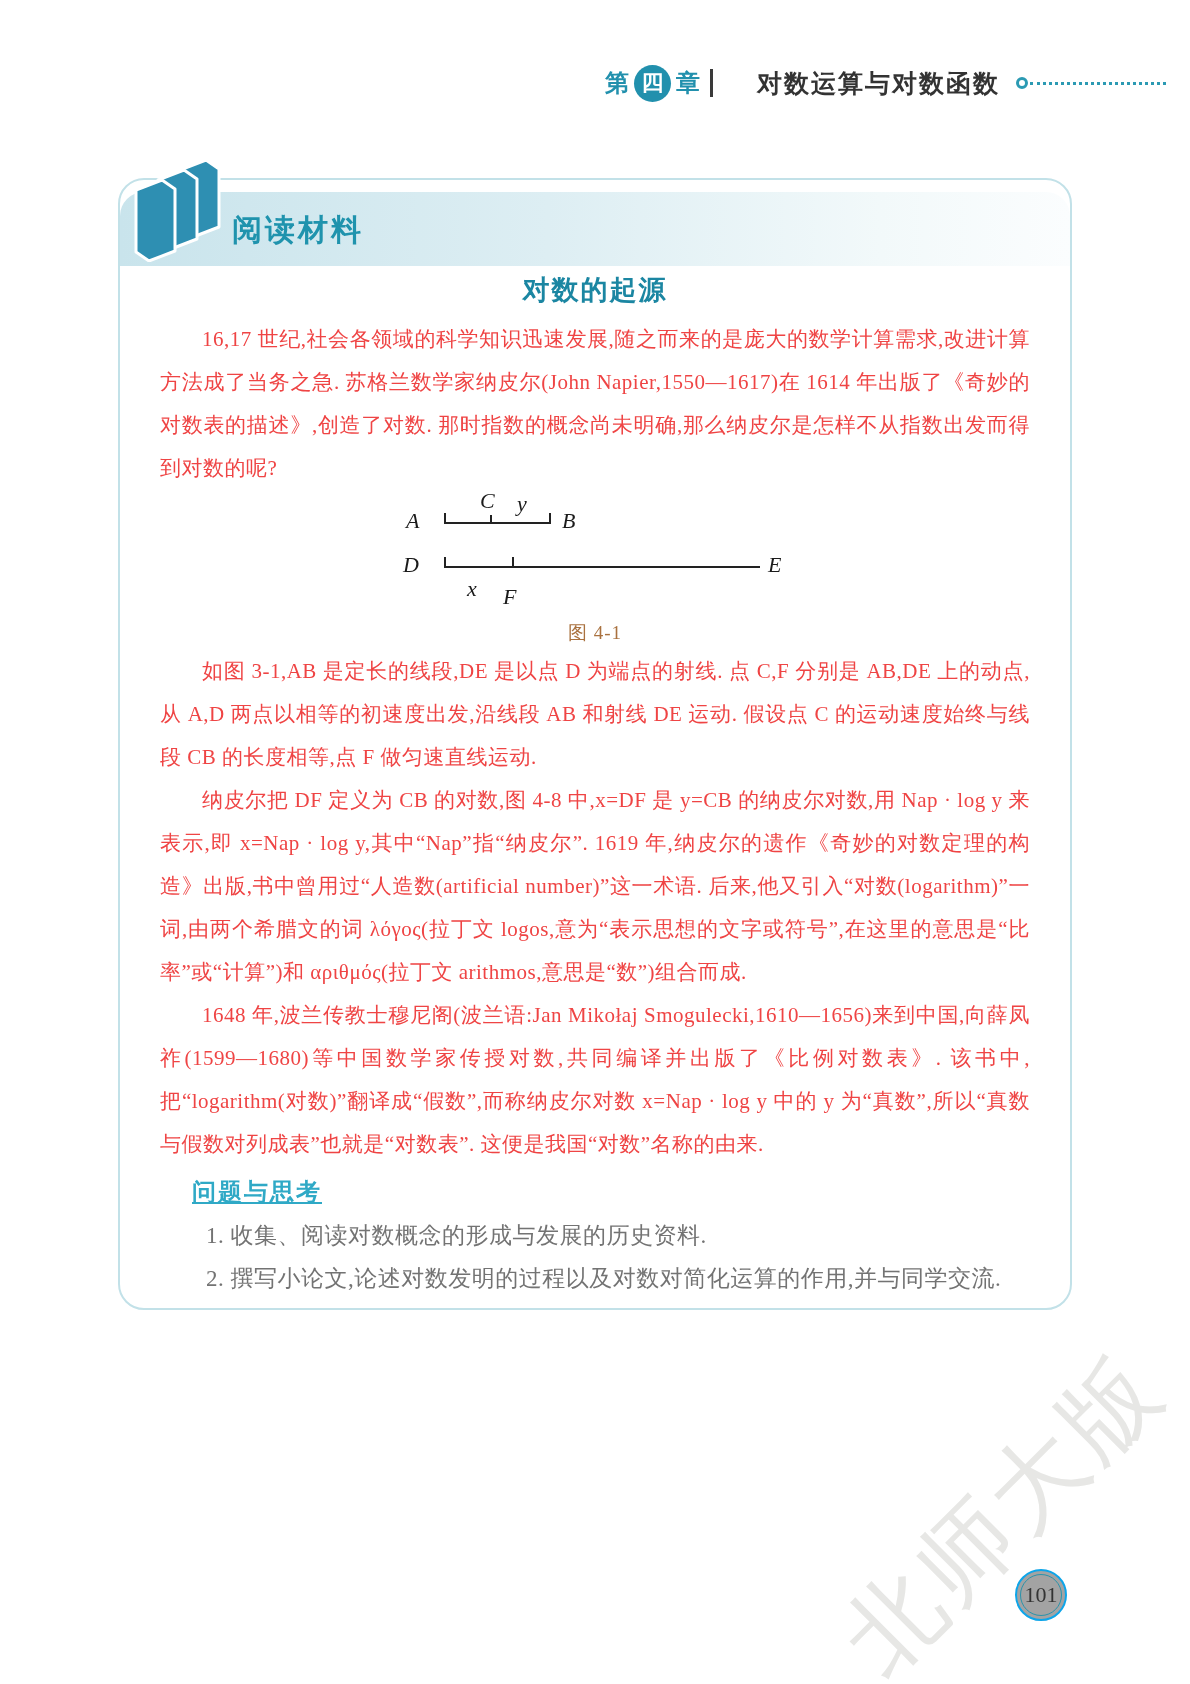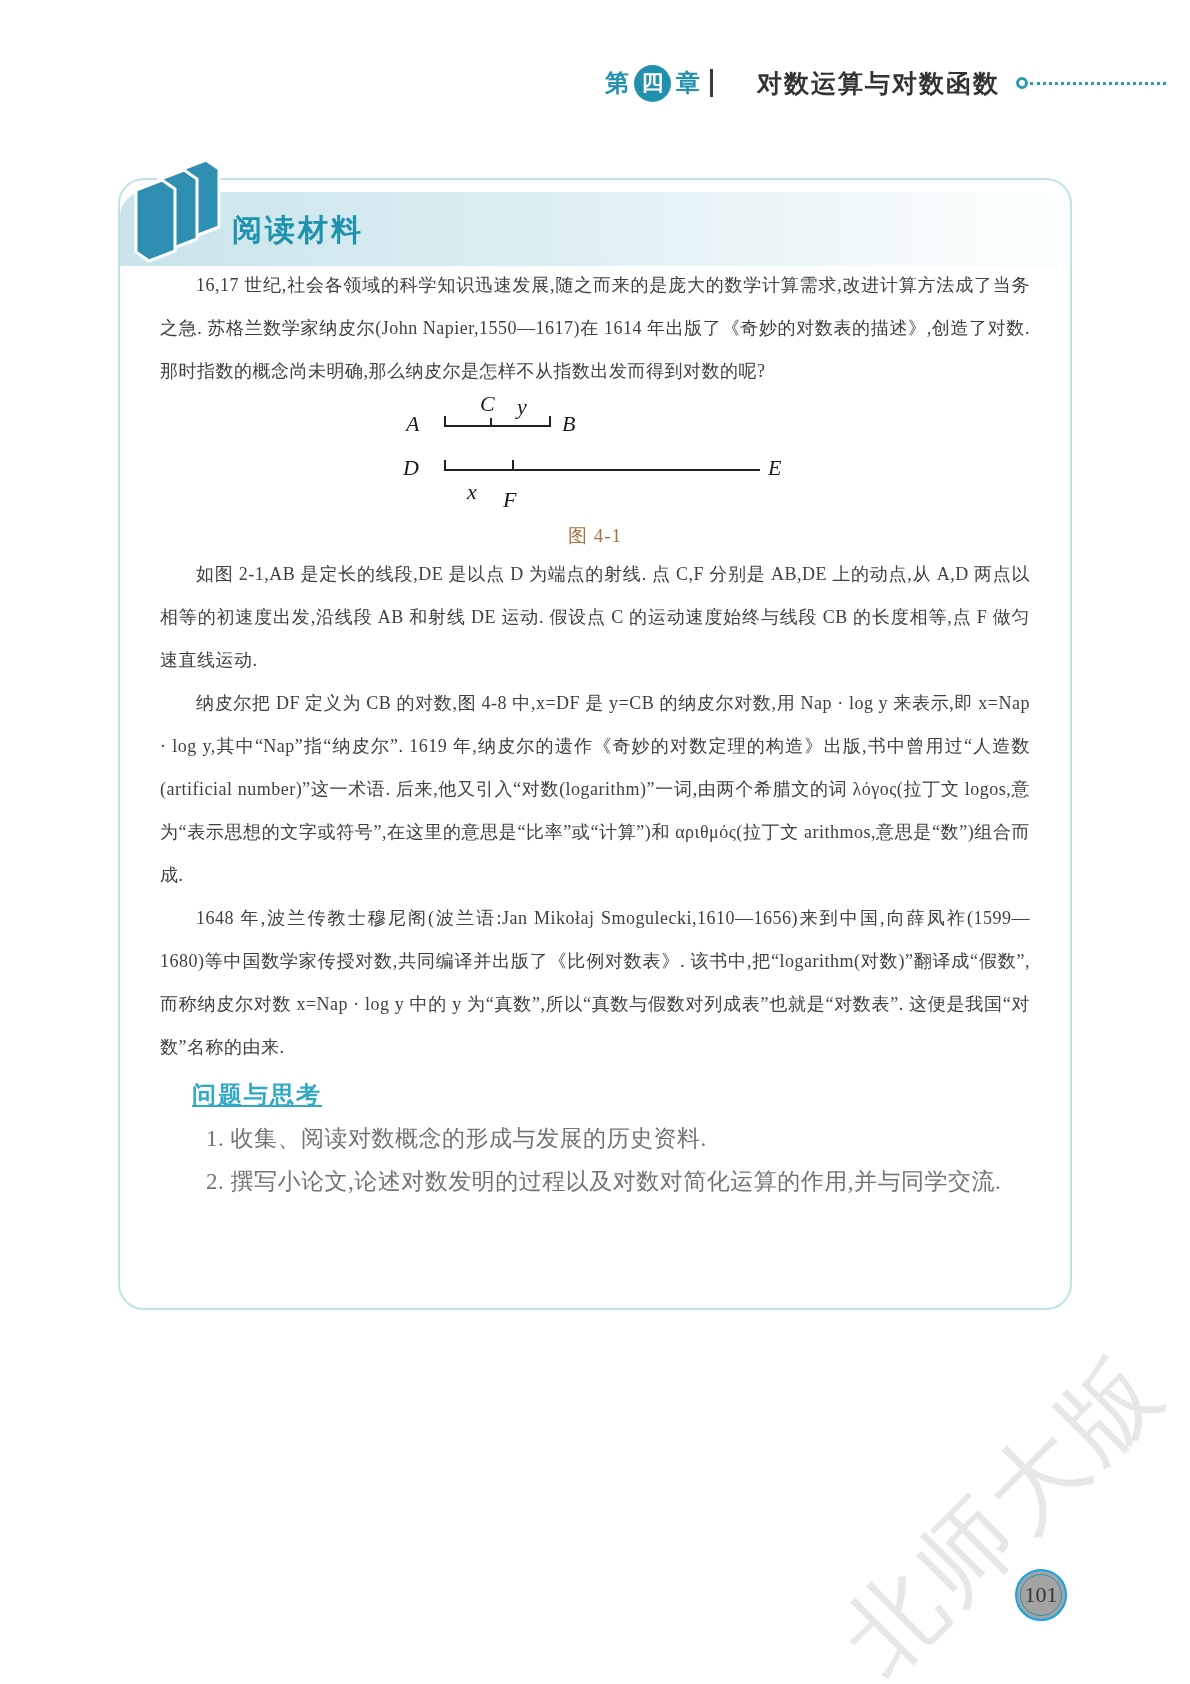--- a/index.html
+++ b/index.html
@@ -54,22 +54,22 @@
   .books-icon { position:absolute; left:10px; top:-38px; width:96px; height:108px; }
 
   .box-content { position:absolute; left:0; top:74px; width:100%; padding:10px 40px 0 40px; }
 
   .rm-title {
     text-align:center; font-family:"Liberation Sans", sans-serif;
     font-weight:bold; font-size:27px; color:#1b86a2; letter-spacing:2px;
     margin:8px 0 10px 0;
   }
   .body-p {
-    font-size:18px; line-height:43px; text-align:justify; text-indent:2em;
-    color:#404040; letter-spacing:0.5px;
+    font-size:21px; line-height:43px; text-align:justify; text-indent:2em;
+    color:#ef4444; letter-spacing:0.5px;
   }
 
   
   .fig-block { margin:8px 0 4px 0; }
   .dg { position:relative; width:100%; height:118px; }
   .dg-line { position:absolute; height:2px; background:#222222; }
   .dg-tick { position:absolute; width:2px; background:#222222; }
   .dg-label {
     position:absolute; font-style:italic; font-size:22px;
     font-family:"Liberation Serif", serif; color:#1b1b1b; line-height:22px;
@@ -130,20 +130,21 @@
       <g fill="#2e8fb2" stroke="#ffffff" stroke-width="3" stroke-linejoin="round">
         <path d="M50 16 l26 -10 l13 9 l0 58 l-26 10 l-13 -9 z"></path>
         <path d="M28 26 l26 -10 l13 9 l0 60 l-26 10 l-13 -9 z"></path>
         <path d="M6 36 l26 -10 l13 9 l0 62 l-26 10 l-13 -9 z"></path>
       </g>
     </svg>
     <span class="banner-label">阅读材料</span>
   </div>
 
   <div class="box-content">
+    <h1 class="rm-title">对数的起源</h1>
 
     <p class="body-p">16,17 世纪,社会各领域的科学知识迅速发展,随之而来的是庞大的数学计算需求,改进计算方法成了当务之急. 苏格兰数学家纳皮尔(John Napier,1550—1617)在 1614 年出版了《奇妙的对数表的描述》,创造了对数. 那时指数的概念尚未明确,那么纳皮尔是怎样不从指数出发而得到对数的呢?</p>
 
     <figure class="fig-block">
       <div class="dg">
 
         <span class="dg-line" style="left:284px;top:24px;width:107px"></span>
         <span class="dg-tick" style="left:284px;top:15px;height:9px"></span>
         <span class="dg-tick" style="left:389px;top:15px;height:9px"></span>
         <span class="dg-tick" style="left:330px;top:17px;height:7px"></span>
@@ -156,21 +157,21 @@
         <span class="dg-tick" style="left:284px;top:59px;height:9px"></span>
         <span class="dg-tick" style="left:352px;top:59px;height:9px"></span>
         <span class="dg-label" style="left:243px;top:56px">D</span>
         <span class="dg-label" style="left:608px;top:56px">E</span>
         <span class="dg-label" style="left:307px;top:80px">x</span>
         <span class="dg-label" style="left:343px;top:88px">F</span>
       </div>
       <figcaption class="fig-caption">图 4-1</figcaption>
     </figure>
 
-    <p class="body-p">如图 2-1,AB 是定长的线段,DE 是以点 D 为端点的射线. 点 C,F 分别是 AB,DE 上的动点,从 A,D 两点以相等的初速度出发,沿线段 AB 和射线 DE 运动. 假设点 C 的运动速度始终与线段 CB 的长度相等,点 F 做匀速直线运动.</p>
+    <p class="body-p">如图 3-1,AB 是定长的线段,DE 是以点 D 为端点的射线. 点 C,F 分别是 AB,DE 上的动点,从 A,D 两点以相等的初速度出发,沿线段 AB 和射线 DE 运动. 假设点 C 的运动速度始终与线段 CB 的长度相等,点 F 做匀速直线运动.</p>
     <p class="body-p">纳皮尔把 DF 定义为 CB 的对数,图 4-8 中,x=DF 是 y=CB 的纳皮尔对数,用 Nap · log y 来表示,即 x=Nap · log y,其中“Nap”指“纳皮尔”. 1619 年,纳皮尔的遗作《奇妙的对数定理的构造》出版,书中曾用过“人造数(artificial number)”这一术语. 后来,他又引入“对数(logarithm)”一词,由两个希腊文的词 λόγος(拉丁文 logos,意为“表示思想的文字或符号”,在这里的意思是“比率”或“计算”)和 αριθμός(拉丁文 arithmos,意思是“数”)组合而成.</p>
     <p class="body-p">1648 年,波兰传教士穆尼阁(波兰语:Jan Mikołaj Smogulecki,1610—1656)来到中国,向薛凤祚(1599—1680)等中国数学家传授对数,共同编译并出版了《比例对数表》. 该书中,把“logarithm(对数)”翻译成“假数”,而称纳皮尔对数 x=Nap · log y 中的 y 为“真数”,所以“真数与假数对列成表”也就是“对数表”. 这便是我国“对数”名称的由来.</p>
 
     <h2 class="q-heading">问题与思考</h2>
     <p class="q-item">1. 收集、阅读对数概念的形成与发展的历史资料.</p>
     <p class="q-item">2. 撰写小论文,论述对数发明的过程以及对数对简化运算的作用,并与同学交流.</p>
   </div>
 </section>
 
 <div class="watermark">北师大版</div>

